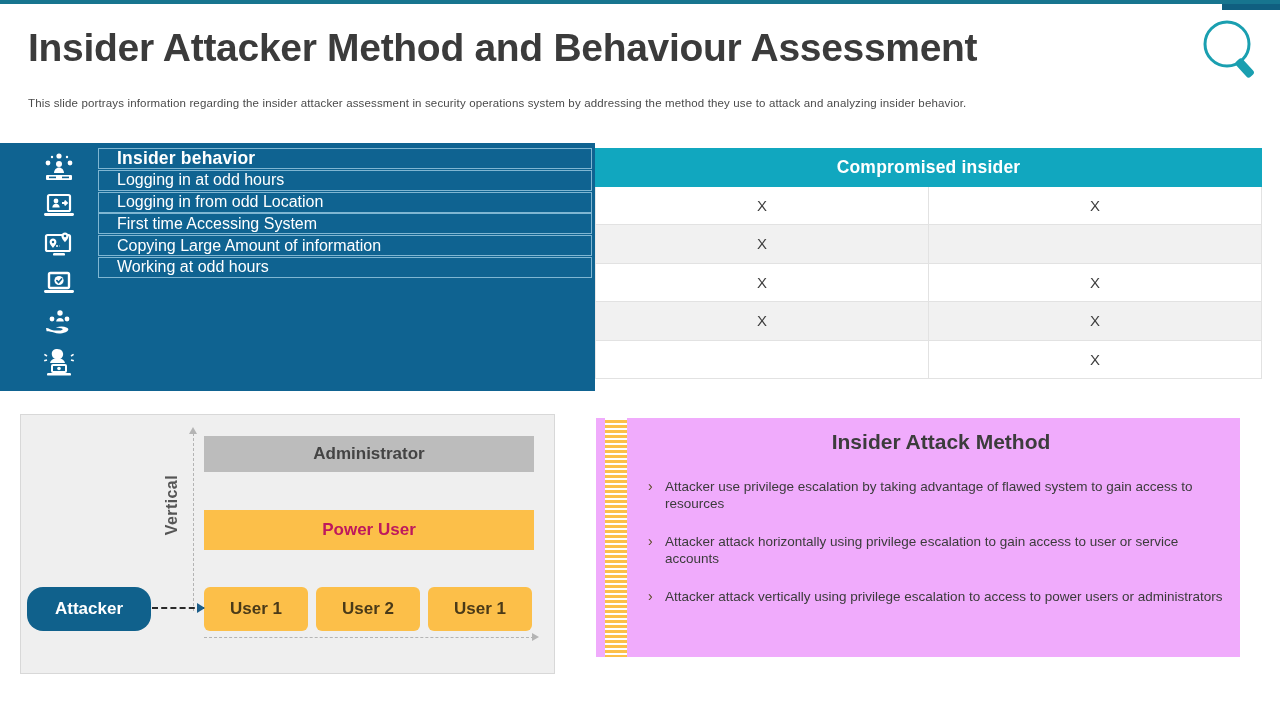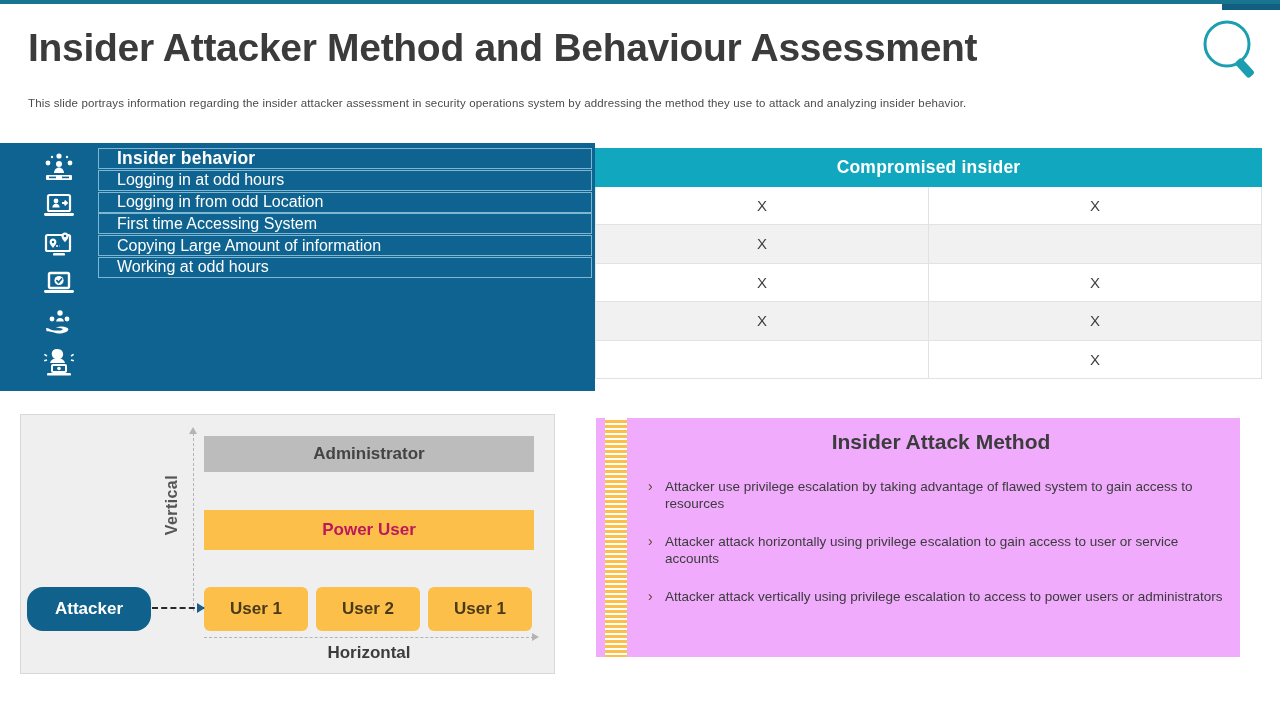--- a/index.html
+++ b/index.html
@@ -308,21 +308,20 @@
       <div class="dg-user">User 2</div>
       <div class="dg-user">User 1</div>
     </div>
 
     <div class="dg-attacker">Attacker</div>
     <div class="dg-arrow-conn"></div>
     <div class="tri tri-right"></div>
 
     <div class="dg-axis-h"></div>
     <div class="tri tri-hr"></div>
-    <div class="dg-horizontal-label">Horizontal</div>
   </div>
 
   <div class="method-panel">
     <div class="stripes"></div>
     <div class="method-title">Insider Attack Method</div>
     <div class="bullets">
       <div class="bullet">
         <span class="bullet-mark">›</span>
         <span class="bullet-text">Attacker use privilege escalation by taking advantage of flawed system to gain access to resources</span>
       </div>

